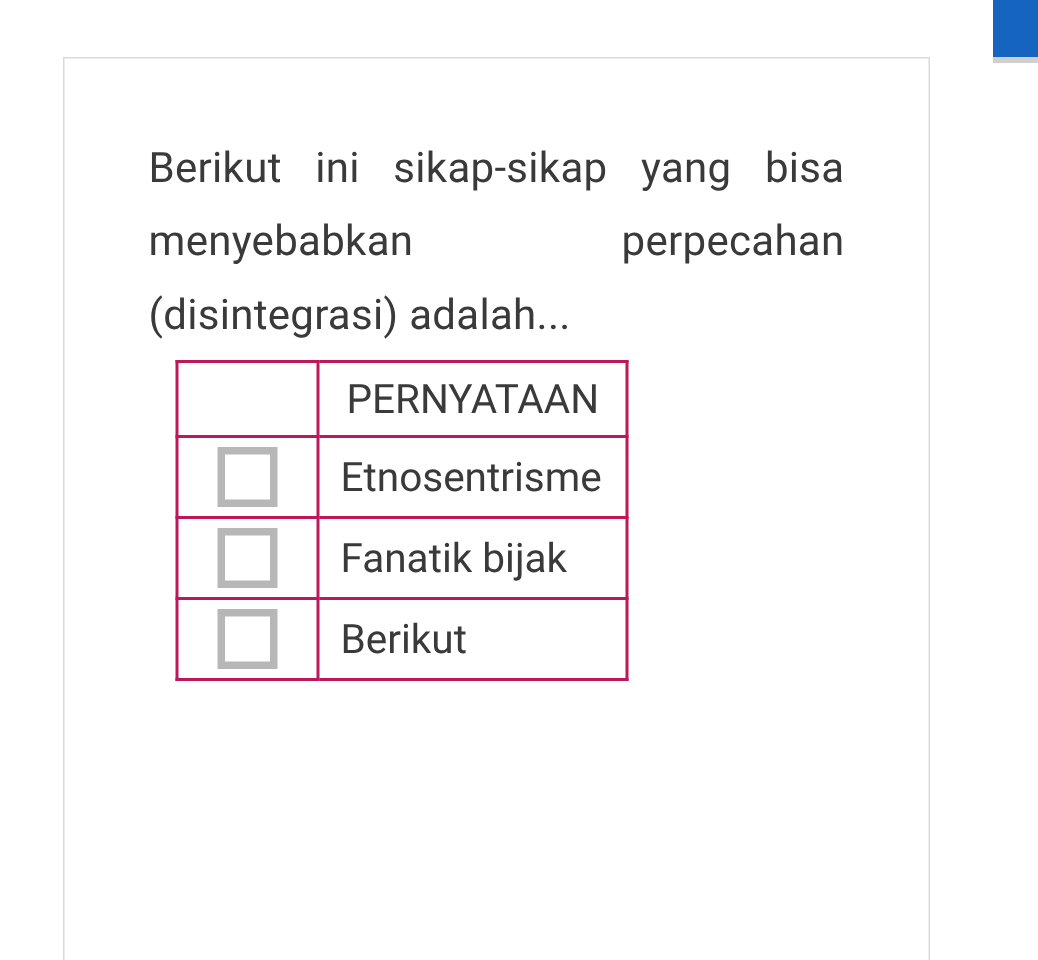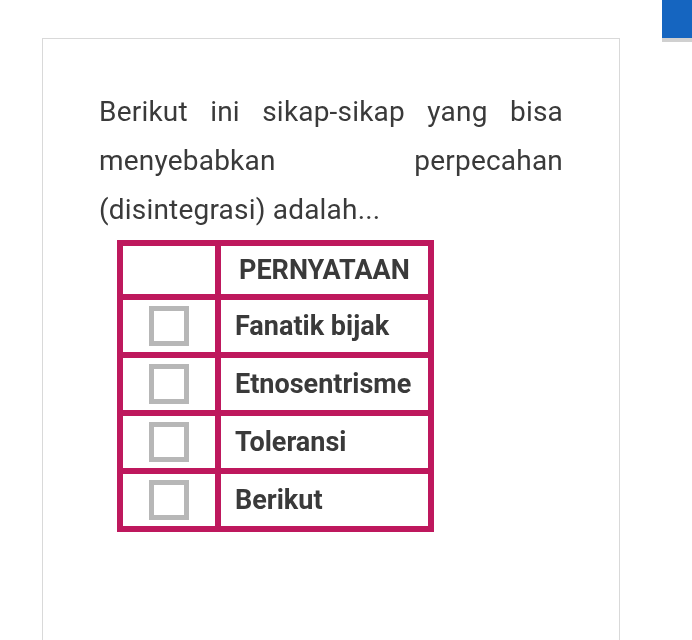--- a/index.html
+++ b/index.html
@@ -49,23 +49,23 @@
     color: #3a3a3a;
   }
   .tablewrap {
     padding-left: 18px;
   }
   table.statements {
     border-collapse: collapse;
   }
   table.statements th,
   table.statements td {
-    border: 6px solid #be185d;
+    border: 2px solid #be185d;
     font-size: 27px;
-    font-weight: 700;
+    font-weight: 400;
     color: #3a3a3a;
     padding: 6px 14px;
     text-align: left;
     vertical-align: middle;
   }
   table.statements th.headcell {
     text-align: center;
     padding: 8px 18px;
   }
   table.statements td.checkcell {
@@ -99,36 +99,30 @@
           <tr>
         <th class="headcell"></th>
         <th class="headcell">PERNYATAAN</th>
       </tr>
 
 
       <tr>
         <td class="checkcell">
           <span class="chkbox"></span>
         </td>
-        <td>Fanatik bijak</td>
-      </tr>
-
-      <tr>
-        <td class="checkcell">
-          <span class="chkbox"></span>
-        </td>
         <td>Etnosentrisme</td>
       </tr>
 
       <tr>
         <td class="checkcell">
           <span class="chkbox"></span>
         </td>
-        <td>Toleransi</td>
+        <td>Fanatik bijak</td>
       </tr>
+
 
       <tr>
         <td class="checkcell">
           <span class="chkbox"></span>
         </td>
         <td>Berikut</td>
       </tr>
 
     </tbody>
       </table>

